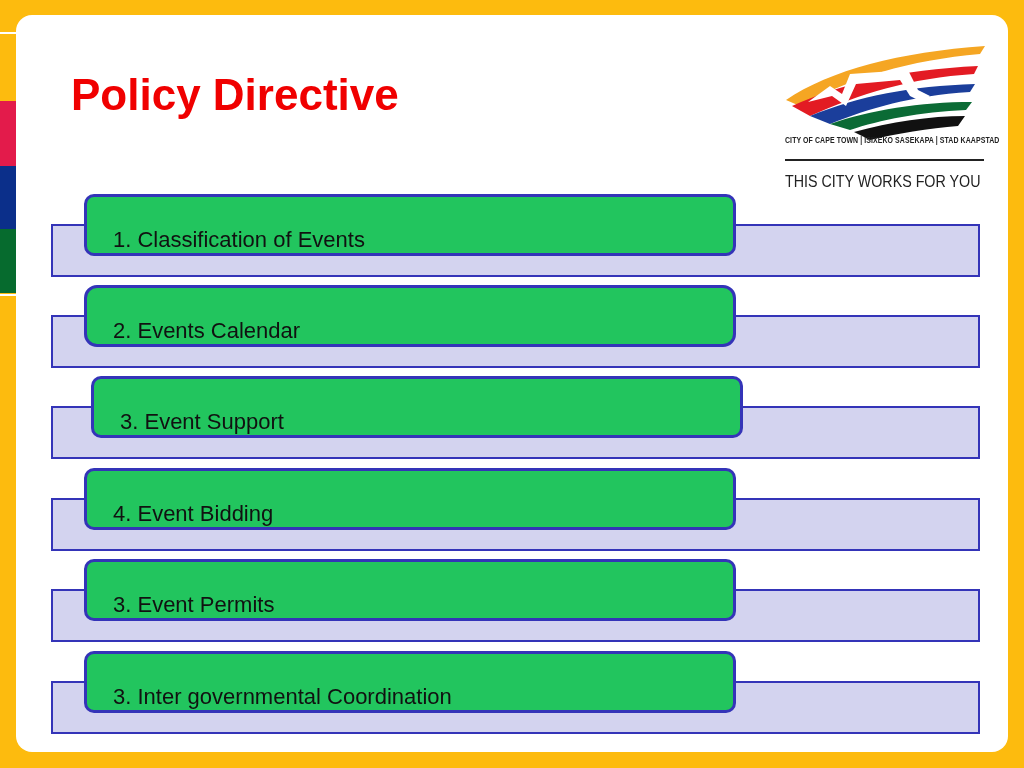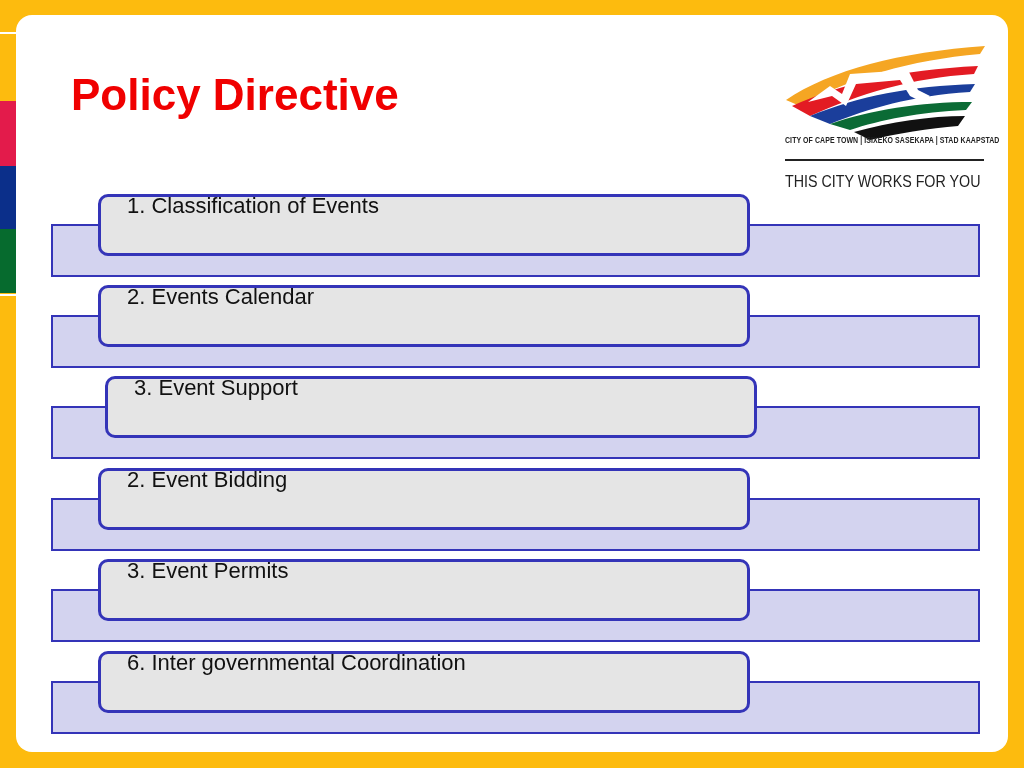--- a/index.html
+++ b/index.html
@@ -28,23 +28,23 @@
   .logo-line { position:absolute; left:785px; top:159px; width:199px; height:2px; background:#222; }
   .logo-tag {
     position:absolute; left:785px; top:172px; font-size:17px; color:#222; white-space:nowrap;
     transform:scaleX(0.84); transform-origin:left;
   }
   .row-back {
     position:absolute; left:51px; width:925px; height:49px;
     background:#D3D3EF; border:2px solid #3434B8;
   }
   .row-front {
-    position:absolute; left:98px; width:646px; height:56px;
-    background:#e5e5e5; border:3px solid #3434B8; border-radius:10px;
-    display:flex; align-items:flex-start;
+    position:absolute; left:84px; width:646px; height:56px;
+    background:#22c55e; border:3px solid #3434B8; border-radius:10px;
+    display:flex; align-items:flex-end;
   }
   .row-label { margin-left:26px; margin-top:-4px; font-size:22px; color:#111; white-space:nowrap; }
 </style>
 </head>
 <body>
 
 <div class="stripe" style="top:101px;height:65px;background:#E31B4B;"></div>
 <div class="stripe" style="top:166px;height:63px;background:#0B2F8A;"></div>
 <div class="stripe" style="top:229px;height:64px;background:#066B2E;"></div>
 <div class="gap-line" style="top:32px;"></div>
@@ -67,40 +67,40 @@
 <div class="logo-tag">THIS CITY WORKS FOR YOU</div>
 
 <div>
   <div class="row-back" style="top:224px;"></div>
   <div class="row-front" style="top:194px;">
     <span class="row-label">1. Classification of Events</span>
   </div>
 </div>
 <div>
   <div class="row-back" style="top:315px;"></div>
-  <div class="row-front" style="top:285px;">
+  <div class="row-front" style="top:285px;border-radius:13px;">
     <span class="row-label">2. Events Calendar</span>
   </div>
 </div>
 <div>
   <div class="row-back" style="top:406px;"></div>
   <div class="row-front" style="top:376px;margin-left:7px;">
     <span class="row-label">3. Event Support</span>
   </div>
 </div>
 <div>
   <div class="row-back" style="top:498px;"></div>
   <div class="row-front" style="top:468px;">
-    <span class="row-label">2. Event Bidding</span>
+    <span class="row-label">4. Event Bidding</span>
   </div>
 </div>
 <div>
   <div class="row-back" style="top:589px;"></div>
   <div class="row-front" style="top:559px;">
     <span class="row-label">3. Event Permits</span>
   </div>
 </div>
 <div>
   <div class="row-back" style="top:681px;"></div>
   <div class="row-front" style="top:651px;">
-    <span class="row-label">6. Inter governmental Coordination</span>
+    <span class="row-label">3. Inter governmental Coordination</span>
   </div>
 </div>
 
 </body></html>

